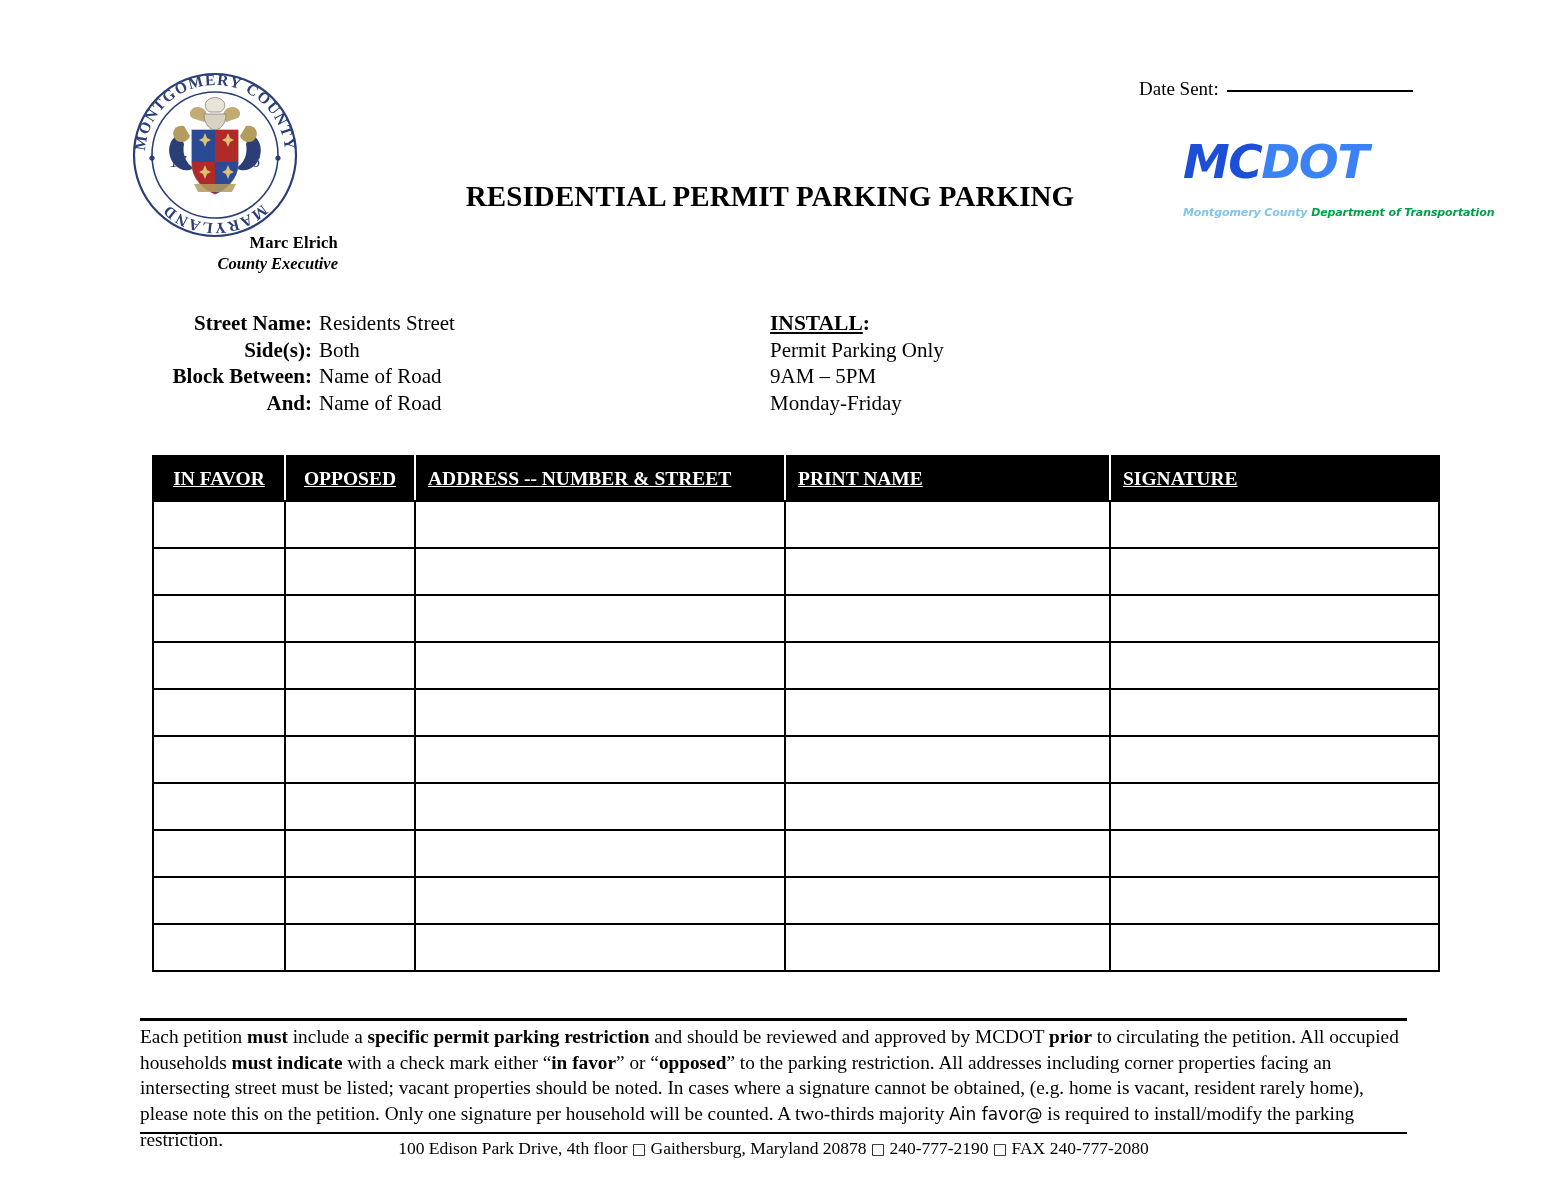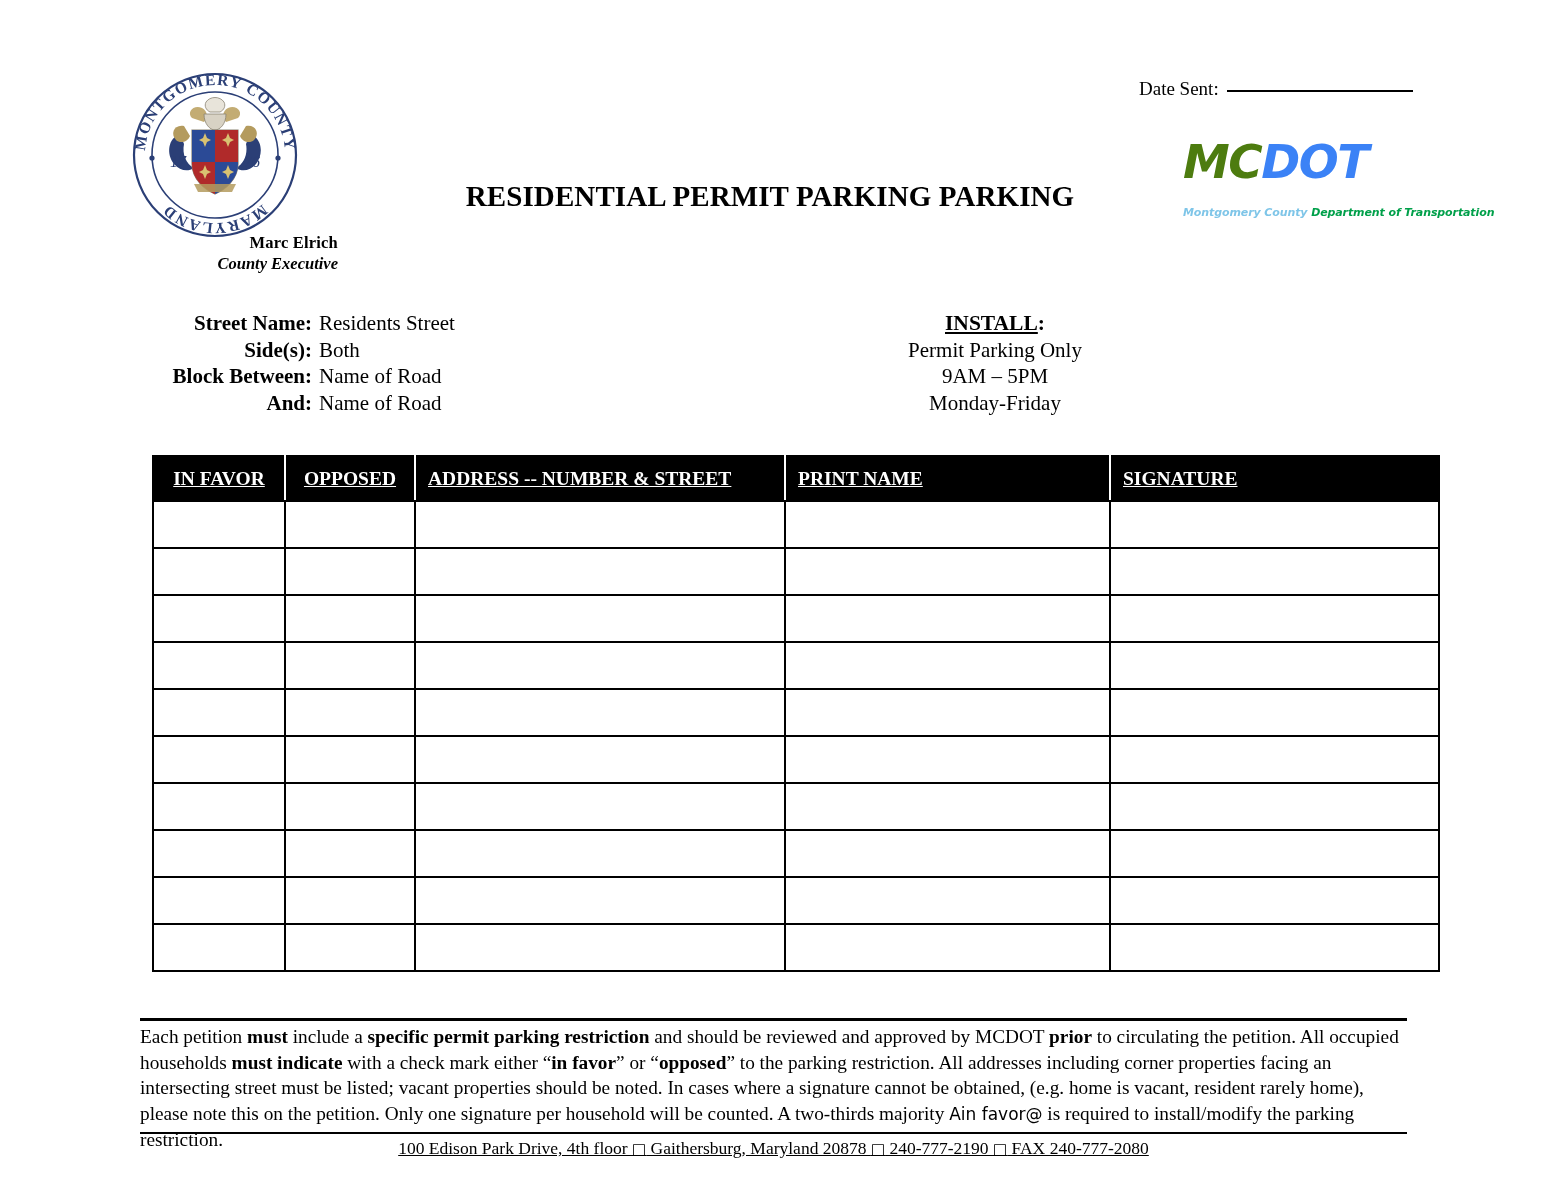--- a/index.html
+++ b/index.html
@@ -91,21 +91,21 @@
   }
   .mcdot-main {
     font-family: "DejaVu Sans", "Liberation Sans", sans-serif;
     font-weight: bold;
     font-style: italic;
     font-size: 47px;
     line-height: 48px;
     letter-spacing: -1.5px;
     white-space: nowrap;
   }
-  .mc-blue  { color: #4d7c0f; }
+  .mc-blue  { color: #1d4ed8; }
   .mc-green { color: #3b82f6; }
   .mcdot-sub {
     font-family: "DejaVu Sans", "Liberation Sans", sans-serif;
     font-style: italic;
     font-weight: bold;
     font-size: 11px;
     letter-spacing: -.1px;
     white-space: nowrap;
     margin-top: 20px;
   }
@@ -150,21 +150,21 @@
     white-space: nowrap;
   }
   .findent { padding-left: 169px; white-space: nowrap; }
 
   
   .install {
     position: absolute;
     left: 770px;
     top: 310px;
     width: 450px;
-    text-align: center;
+    text-align: left;
     font-size: 21px;
     line-height: 26.5px;
     font-family: Liberation Serif, serif;
   }
   .install-head {
     font-weight: bold;
     font-size: 21.5px;
   }
   .install-head u { text-decoration: underline; }
 
@@ -244,21 +244,20 @@
     border-top: 2.6px solid #000000;
   }
   .footer-addr {
     position: absolute;
     left: 140px;
     top: 1138px;
     width: 1267px;
     text-align: center;
     font-size: 17.5px;
     white-space: nowrap;
-    text-decoration: underline;
   }
   .boxglyph {
     font-family: "DejaVu Sans", "Liberation Sans", sans-serif;
     font-size: 15px;
   }
 </style>
 </head>
 <body>
 
 <div class="page">

